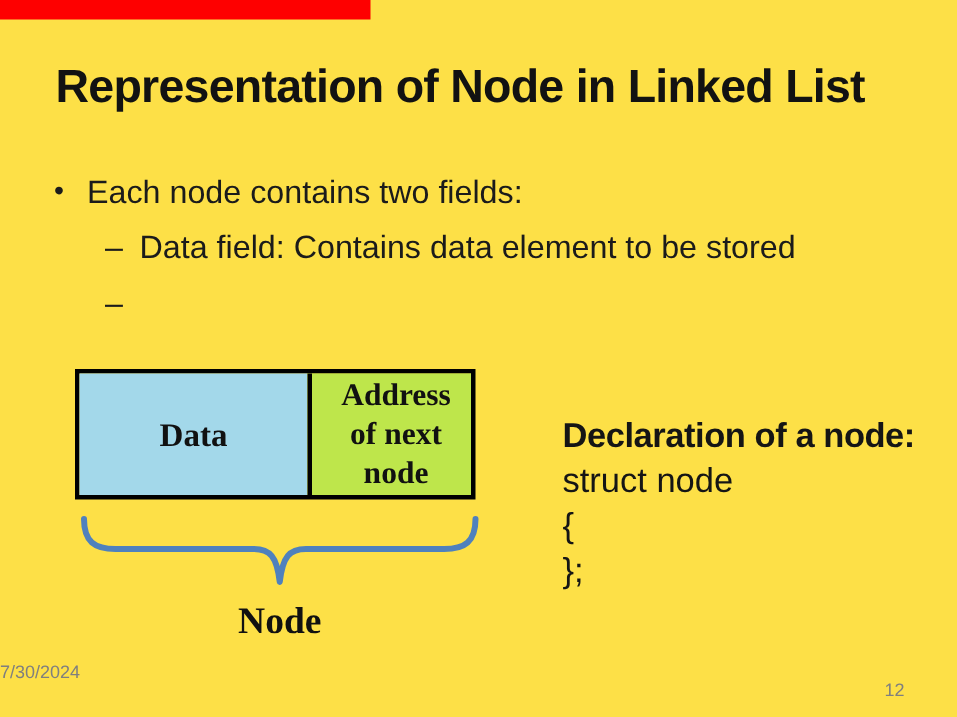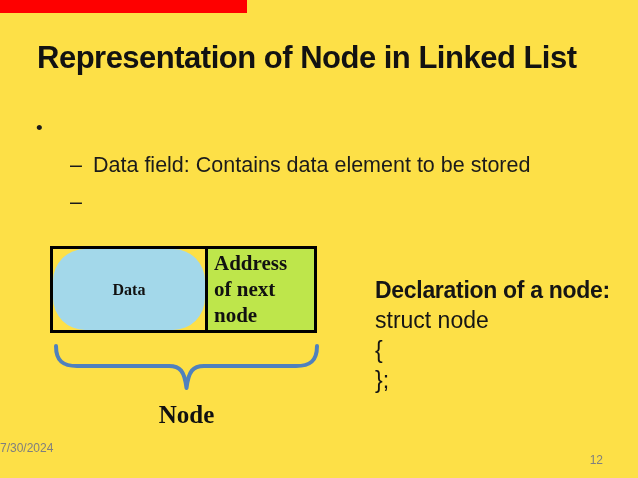--- a/index.html
+++ b/index.html
@@ -18,27 +18,27 @@
   .b-l1 .marker { width:22px; font-size:19px; }
   .b-l2 { margin-left:34px; }
   .b-l2 .marker { width:23px; }
   
   .node-box {
     position:absolute; left:50px; top:246px; width:267px; height:87px;
     border:3px solid #000; box-sizing:border-box; display:flex;
   }
   .cell-data {
     width:152px; display:flex; align-items:center; justify-content:center;
-    font-family:"Liberation Serif", serif; font-weight:bold; font-size:16px; color:#111;border-radius:32px;
+    font-family:"Liberation Serif", serif; font-weight:bold; font-size:22px; color:#111;
   }
   .cell-addr {
     flex:1; border-left:3px solid #000; box-sizing:border-box;
     padding:1px 0 0 6px; white-space:pre-line;
     font-family:"Liberation Serif", serif; font-weight:bold; font-size:21px;
-    line-height:26px; color:#111;
+    line-height:26px; color:#111;text-align:center;
   }
   .brace-svg { position:absolute; left:53px; top:344px; }
   .node-label {
     position:absolute; left:53px; top:401px; width:267px; text-align:center;
     font-family:"Liberation Serif", serif; font-weight:bold; font-size:25px; color:#111;
   }
   
   .code { position:absolute; left:375px; top:248px; font-size:23px; line-height:30px; color:#151515;margin-top:27px; }
   .code-title { font-weight:bold; letter-spacing:-0.3px; white-space:pre; }
   .code-line { white-space:pre; }
@@ -54,20 +54,21 @@
 
 <div class="slide">
 
   <div class="top-bar" style="background-color: rgb(254, 0, 0);"></div>
 
   <h1 class="title">Representation of Node in Linked List</h1>
 
   <div class="bullets">
     <div class="b-row b-l1">
       <span class="marker">•</span>
+      <span>Each node contains two fields:</span>
     </div>
     <div class="b-row b-l2">
       <span class="marker">–</span>
       <span>Data field: Contains data element to be stored</span>
     </div>
     <div class="b-row b-l2">
       <span class="marker">–</span>
     </div>
   </div>
 

